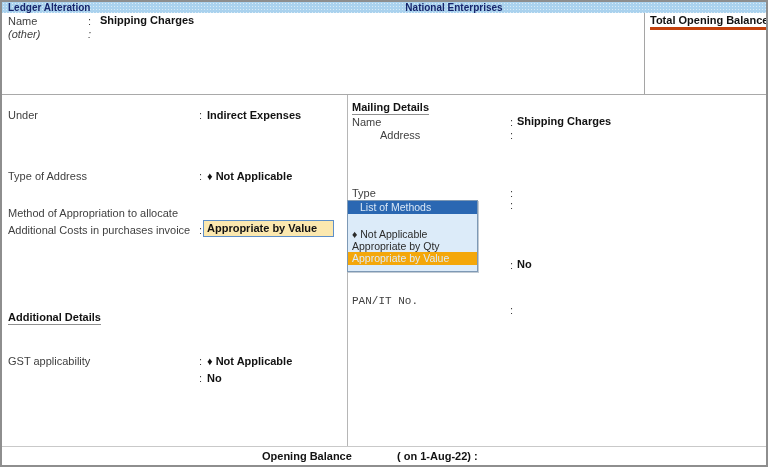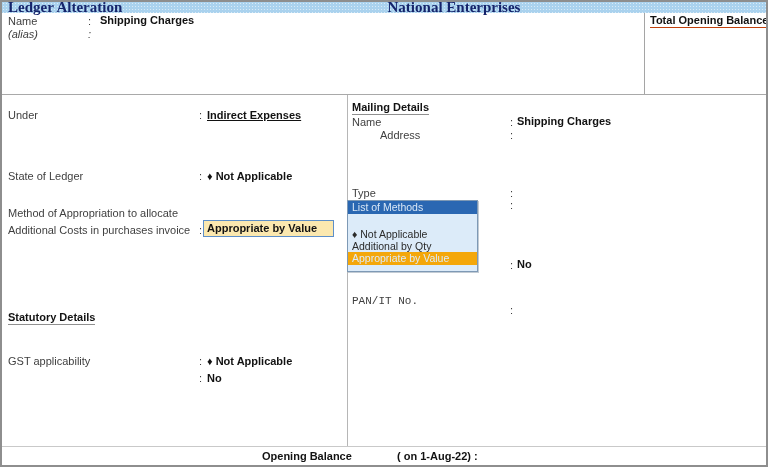--- a/index.html
+++ b/index.html
@@ -12,98 +12,98 @@
   .abs{position:absolute;white-space:nowrap;}
   
   .titlebar{
     position:absolute;left:2px;top:2px;width:764px;height:11px;
     background:#aad2ee;
     background-image:radial-gradient(rgba(255,255,255,.55) .5px, transparent .6px);
     background-size:3px 3px;
     z-index:5;
   }
   .titlebar span{
-    position:absolute;top:0;font-size:15px;font-weight:bold;color:#15246b;line-height:11px;font-family:Liberation Serif, serif;
+    position:absolute;top:0;font-size:10px;font-weight:bold;color:#15246b;line-height:11px;
   }
   .screen-title{left:6px;}
   .company-name{left:452px;transform:translateX(-50%);}
   
   .lbl{color:#3f3f3f;}
   .val{color:#121212;font-weight:bold;}
   .colon{color:#3f3f3f;}
   .italic{font-style:italic;}
   .heading{color:#121212;font-weight:bold;border-bottom:1px solid #8f8f8f;padding-bottom:1px;}
   
   .hline{position:absolute;height:1px;background:#a9a9a9;}
   .vline{position:absolute;width:1px;background:#b6b6b6;}
   
   .tob-box{position:absolute;left:644px;top:13px;width:124px;height:81px;border-left:1px solid #a5a5a5;}
-  .tob-box .heading{position:absolute;left:5px;top:1px;border-bottom:1px solid #c2410c;}
+  .tob-box .heading{position:absolute;left:5px;top:1px;border-bottom:3px solid #c2410c;}
   
   .field{
     position:absolute;left:203px;top:220px;width:131px;height:17px;
     background:#fbe8af;border:1px solid #5d8fc9;box-sizing:border-box;
     font-weight:bold;color:#121212;line-height:15px;padding-left:3px;
   }
   
   .dropdown{
     position:absolute;left:347px;top:200px;width:131px;height:72px;
     background:#dcebf9;
     background-image:radial-gradient(#bcd6ee .5px, transparent .6px);
     background-size:4px 4px;
     border:1px solid #7e99b5;box-sizing:border-box;z-index:10;
     box-shadow:1px 1px 0 rgba(120,140,160,.45);
   }
   .dropdown-header{
     height:13px;background:#2a67b2;color:#d9e7f6;
-    font-size:10.5px;line-height:13px;padding-left:4px;
+    font-size:10.5px;line-height:13px;padding-left:12px;
   }
   .dropdown-spacer{height:14px;}
   .dropdown-item{height:12px;font-size:10.5px;line-height:12px;padding-left:4px;color:#2b2b2b;cursor:default;}
   .dropdown-item.selected{height:13px;line-height:13px;background:#f4a70a;color:#dcebf9;}
   
   .bottom-text{font-weight:bold;color:#121212;}
 </style>
 </head>
 <body>
 
 <div class="window">
 
   <div class="titlebar">
     <span class="screen-title">Ledger Alteration</span>
     <span class="company-name">National Enterprises</span>
   </div>
 
   <span class="abs lbl" style="left:8px;top:15px;">Name</span>
   <span class="abs colon" style="left:88px;top:15px;">:</span>
   <span class="abs val" style="left:100px;top:14px;">Shipping Charges</span>
-  <span class="abs lbl italic" style="left:8px;top:28px;">(alias)</span>
+  <span class="abs lbl italic" style="left:8px;top:28px;">(other)</span>
   <span class="abs colon italic" style="left:88px;top:28px;">:</span>
 
   <div class="tob-box">
     <span class="heading">Total Opening Balance</span>
   </div>
 
   <div class="hline" style="left:2px;top:94px;width:764px;"></div>
   <div class="vline" style="left:347px;top:95px;height:351px;"></div>
 
   <span class="abs lbl" style="left:8px;top:109px;">Under</span>
   <span class="abs colon" style="left:199px;top:109px;">:</span>
-  <span class="abs val" style="left:207px;top:109px;text-decoration:underline;">Indirect Expenses</span>
+  <span class="abs val" style="left:207px;top:109px;">Indirect Expenses</span>
 
-  <span class="abs lbl" style="left:8px;top:170px;">State of Ledger</span>
+  <span class="abs lbl" style="left:8px;top:170px;">Type of Address</span>
   <span class="abs colon" style="left:199px;top:170px;">:</span>
   <span class="abs val" style="left:207px;top:170px;">♦ Not Applicable</span>
 
   <span class="abs lbl" style="left:8px;top:207px;">Method of Appropriation to allocate</span>
   <span class="abs lbl" style="left:8px;top:224px;">Additional Costs in purchases invoice</span>
   <span class="abs colon" style="left:199px;top:224px;">:</span>
   <div class="field">Appropriate by Value</div>
 
-  <span class="abs heading" style="left:8px;top:311px;">Statutory Details</span>
+  <span class="abs heading" style="left:8px;top:311px;">Additional Details</span>
 
   <span class="abs lbl" style="left:8px;top:355px;">GST applicability</span>
   <span class="abs colon" style="left:199px;top:355px;">:</span>
   <span class="abs val" style="left:207px;top:355px;">♦ Not Applicable</span>
 
   <span class="abs colon" style="left:199px;top:372px;">:</span>
   <span class="abs val" style="left:207px;top:372px;">No</span>
 
   <span class="abs heading" style="left:352px;top:101px;">Mailing Details</span>
 
@@ -122,21 +122,21 @@
   <span class="abs val" style="left:517px;top:258px;">No</span>
 
 
   <span class="abs lbl" style="left:352px;top:295px;font-family:Liberation Mono, monospace;">PAN/IT No.</span>
   <span class="abs colon" style="left:510px;top:304px;">:</span>
 
   <div class="dropdown">
     <div class="dropdown-header">List of Methods</div>
     <div class="dropdown-spacer"></div>
     <div class="dropdown-item">♦ Not Applicable</div>
-    <div class="dropdown-item">Additional by Qty</div>
+    <div class="dropdown-item">Appropriate by Qty</div>
     <div class="dropdown-item selected">Appropriate by Value</div>
   </div>
 
   <div class="hline" style="left:2px;top:446px;width:764px;background:#c9c9c9;"></div>
   <span class="abs bottom-text" style="left:262px;top:450px;">Opening Balance</span>
   <span class="abs bottom-text" style="left:397px;top:450px;">( on 1-Aug-22)  :</span>
 
   <div class="frame"></div>
 </div>
 

